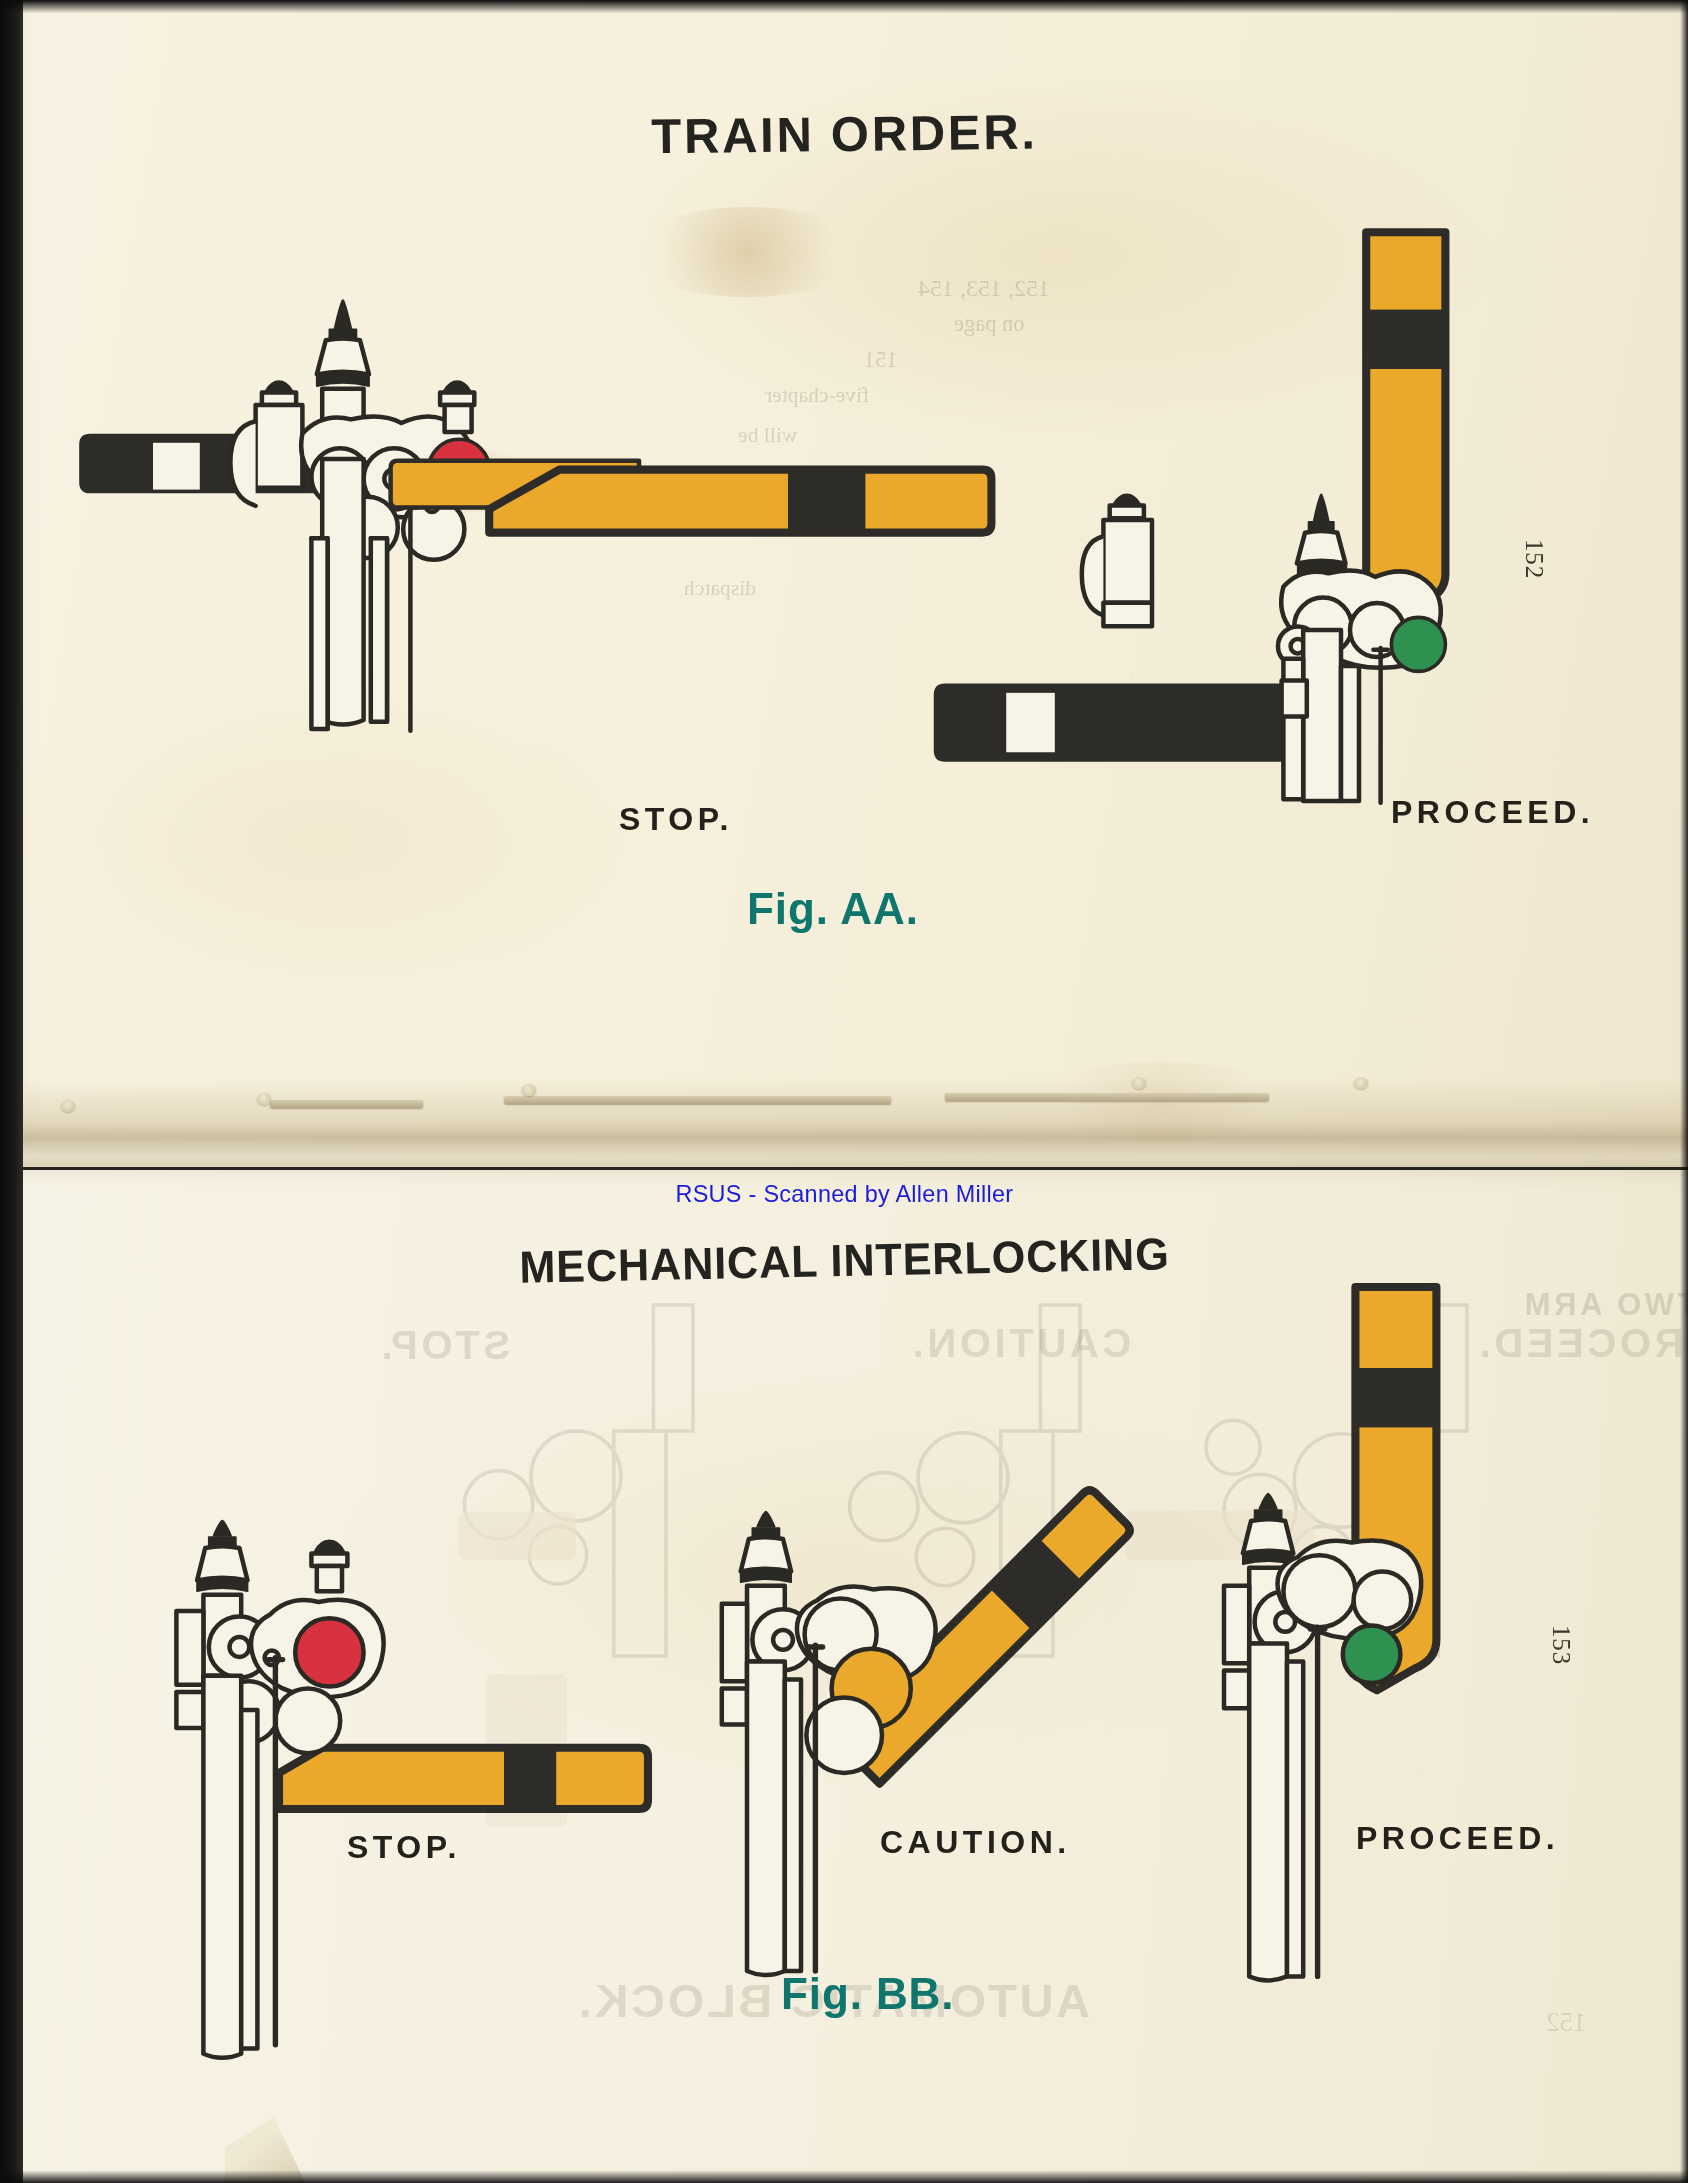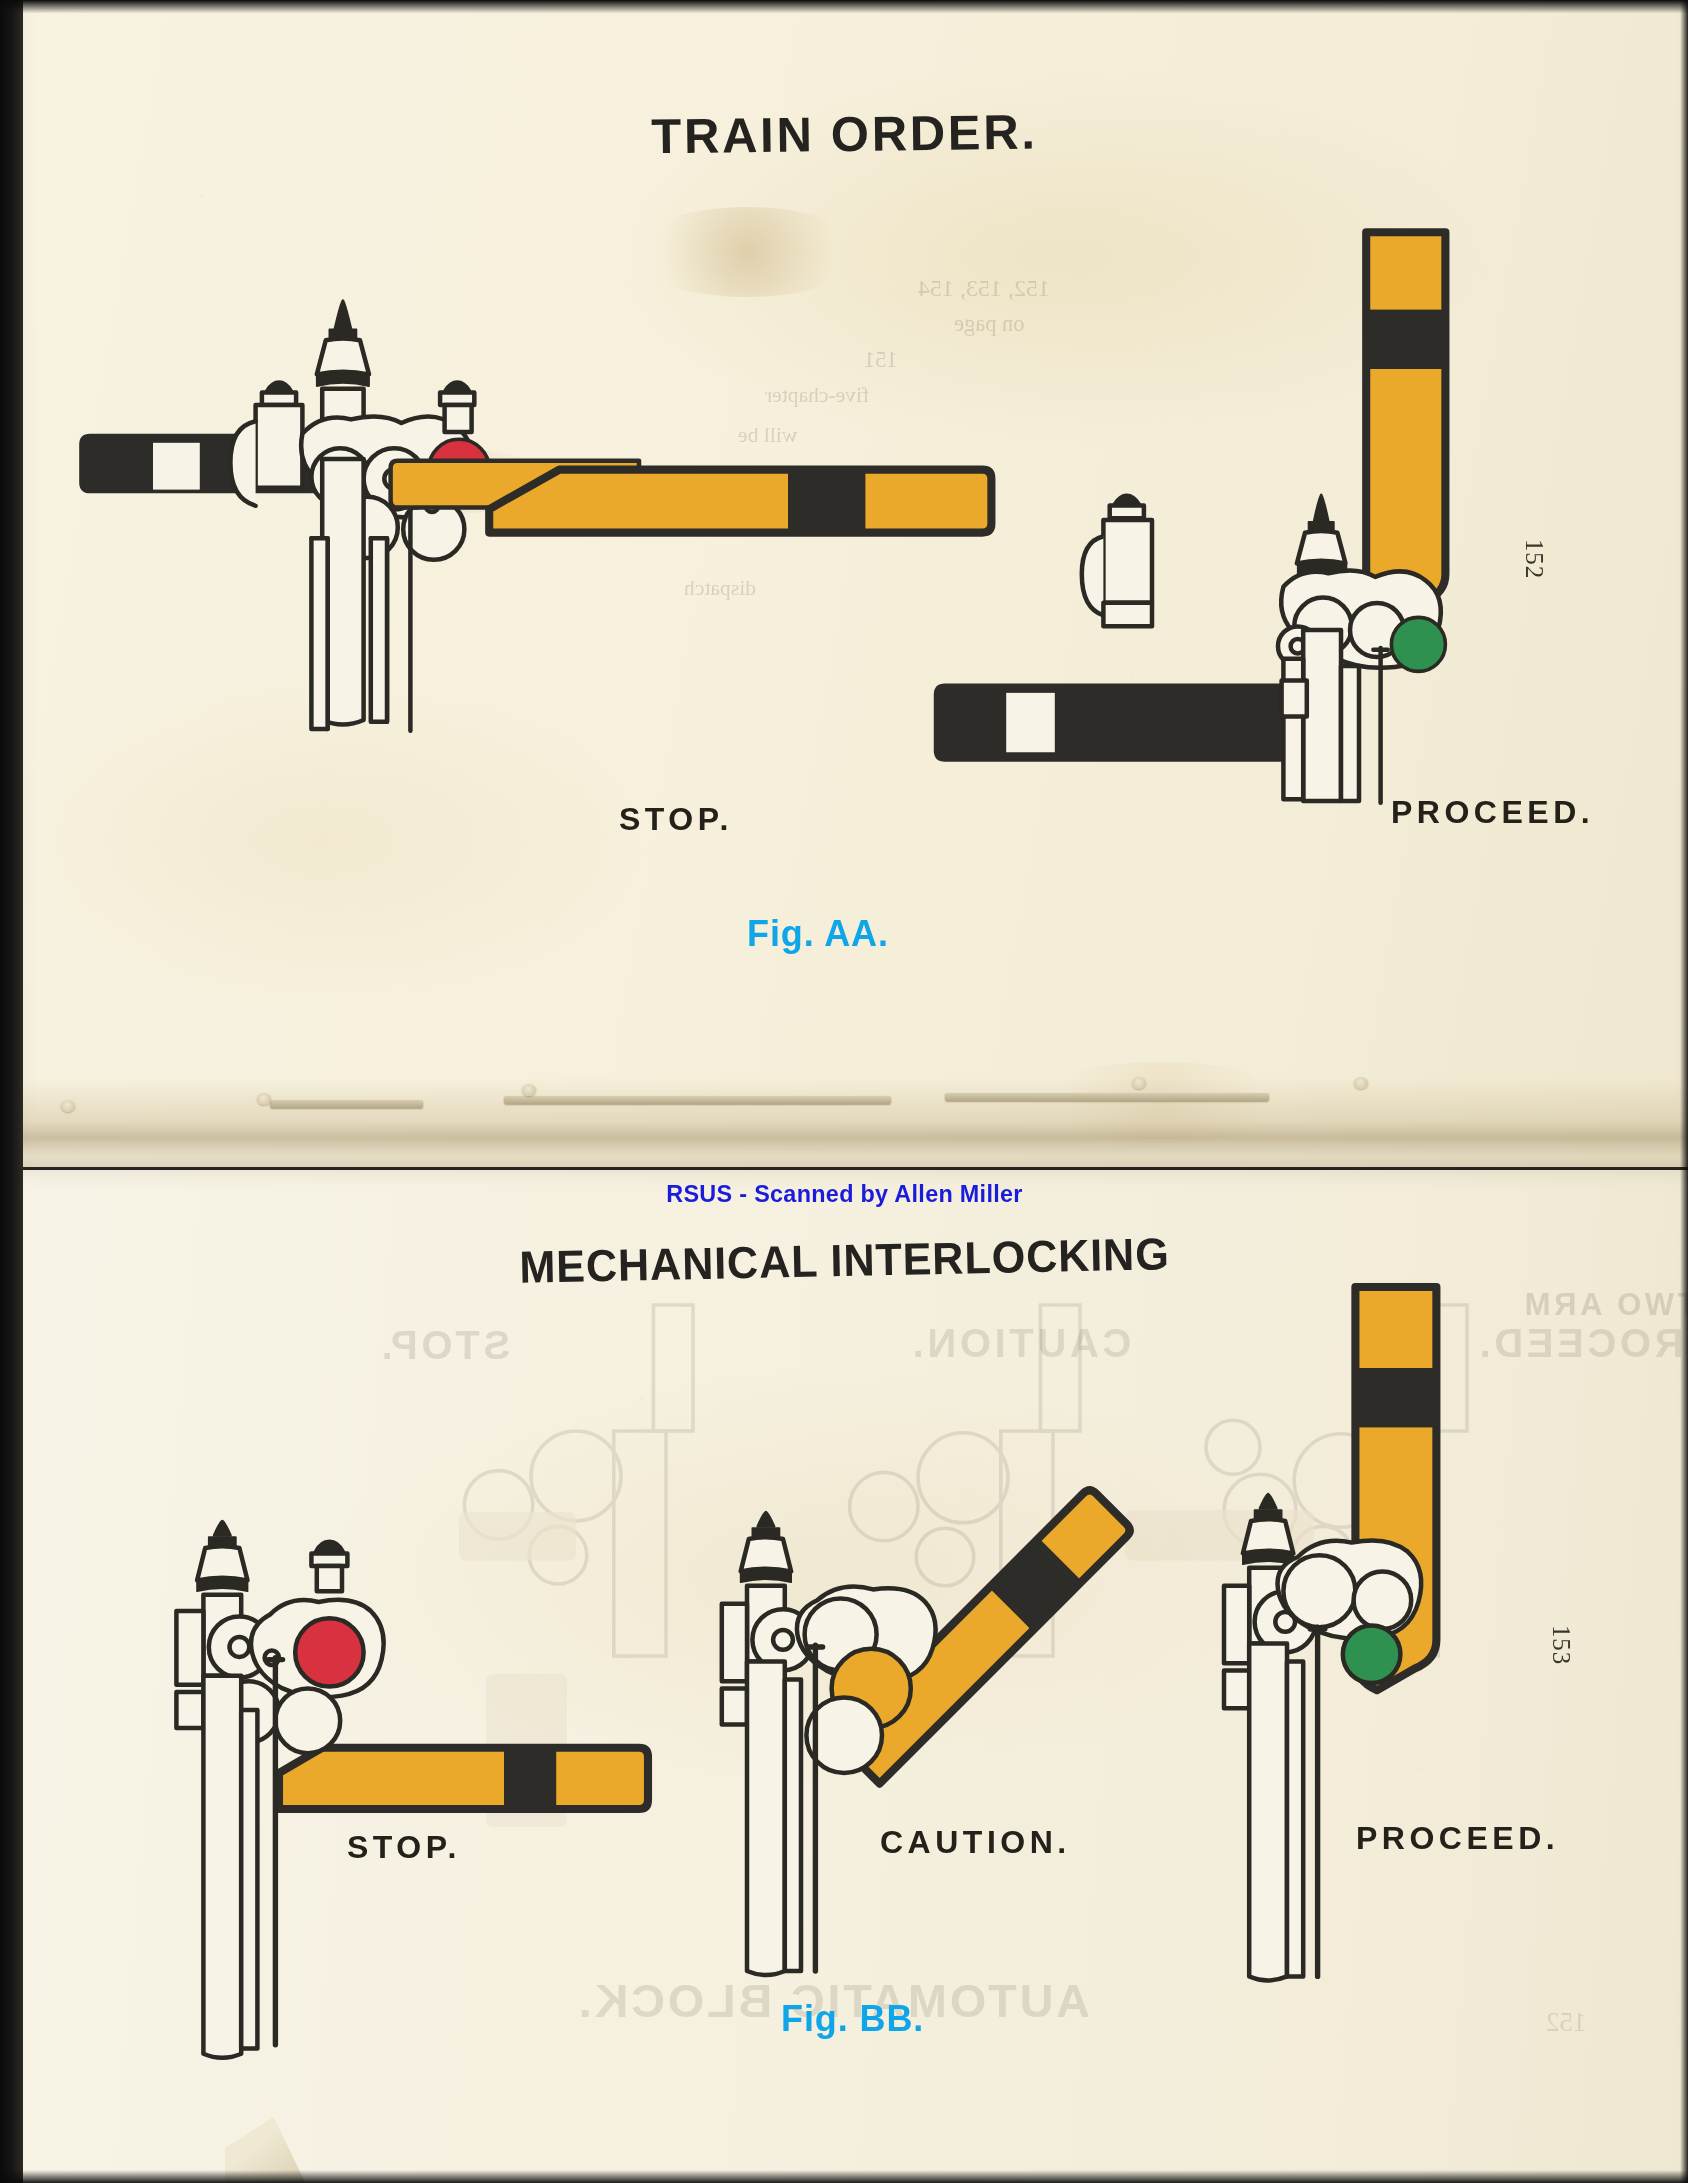--- a/index.html
+++ b/index.html
@@ -100,42 +100,42 @@
     transform:rotate(-0.7deg);
   }
   #title-bottom{
     left:0;right:0;top:1235px;text-align:center;
     font-size:45px;letter-spacing:0.9px;
     transform:rotate(-1.2deg) scaleX(.96);
   }
   .figlabel{
     position:absolute;
     font-family:"Liberation Sans",sans-serif;
-    font-weight:bold;color:#0ea5e9;
-    font-size:36px;letter-spacing:0.9px;white-space:nowrap;margin-top:29px;
+    font-weight:bold;color:#0f766e;
+    font-size:44px;letter-spacing:0.9px;white-space:nowrap;
   }
   .aspect{
     position:absolute;
     font-family:"Liberation Sans",sans-serif;
     font-weight:bold;color:#232119;
     font-size:32px;letter-spacing:4.5px;white-space:nowrap;
   }
   .pagenum{
     position:absolute;
     font-family:"Liberation Serif",serif;
     font-size:25px;color:#3a362c;
     transform:rotate(90deg);
     transform-origin:center center;
     letter-spacing:0.9px;
   }
   #watermark{
     position:absolute;left:0;right:0;top:1181px;
     text-align:center;
     font-family:"Liberation Sans",sans-serif;
-    font-weight:bold;font-size:23.4px;
+    font-weight:normal;font-size:23.4px;
     color:#1b1bdc;
     letter-spacing:0.3px;
   }
 
   
   .signal{position:absolute;}
   svg{display:block;overflow:visible;}
 
   
   #grain{

